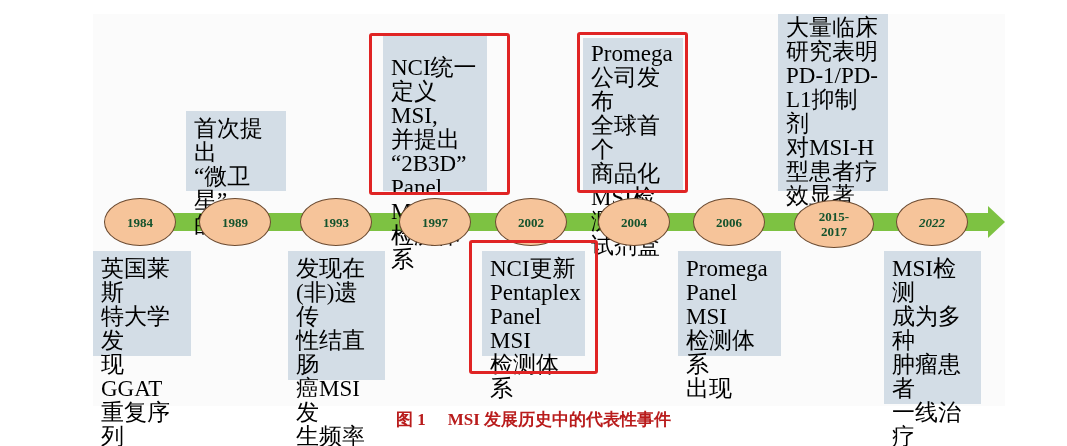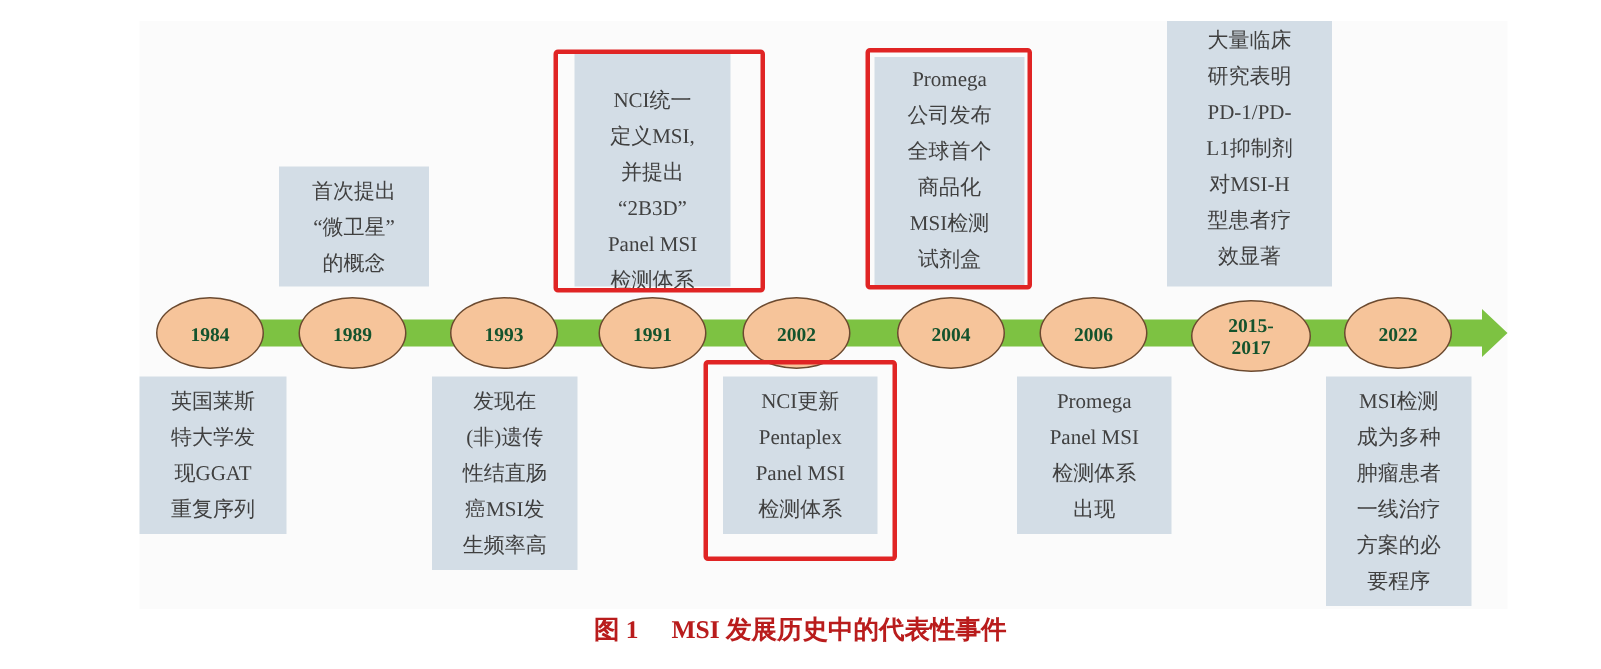--- a/index.html
+++ b/index.html
@@ -8,21 +8,21 @@
   .panel { position: absolute; left: 93px; top: 14px; width: 912px; height: 392px; background: #fbfbfb; }
   .bar { position: absolute; left: 140px; top: 213px; width: 850px; height: 18px; background: #7dc242; }
   .arrow { position: absolute; left: 988px; top: 206px; width: 0; height: 0;
            border-top: 16px solid transparent; border-bottom: 16px solid transparent;
            border-left: 17px solid #7dc242; }
   .node { position: absolute; width: 72px; height: 48px; border-radius: 50%;
           background: #f6c49a; border: 1.3px solid #6b4a30; box-sizing: border-box;
           display: flex; align-items: center; justify-content: center; text-align: center;
           font-weight: bold; font-size: 13px; color: #14532d; line-height: 15px; white-space: pre-line; }
   .box { position: absolute; background: #d3dde6; box-sizing: border-box; padding: 6px 8px;
-         font-size: 14px; line-height: 24px; color: #404040; white-space: pre-line; text-align: center; }
+         font-size: 23px; line-height: 24px; color: #000000; white-space: pre-line; }
   .hl { position: absolute; border: 3px solid #e02424; border-radius: 3px; box-sizing: border-box; }
   .caption { position: absolute; left: 0; width: 1067px; top: 408px; text-align: center;
              font-size: 17px; font-weight: bold; color: #b91c1c; }
   .caption .num { margin-right: 22px; }
 </style>
 </head>
 <body>
 
 <div class="panel"></div>
 
@@ -53,27 +53,27 @@
 研究表明
 PD-1/PD-
 L1抑制剂
 对MSI-H
 型患者疗
 效显著</div>
 
 <div class="node" style="left:104px; top:198px;">1984</div>
 <div class="node" style="left:199px; top:198px;">1989</div>
 <div class="node" style="left:300px; top:198px;">1993</div>
-<div class="node" style="left:399px; top:198px;">1991</div>
+<div class="node" style="left:399px; top:198px;">1997</div>
 <div class="node" style="left:495px; top:198px;">2002</div>
 <div class="node" style="left:598px; top:198px;">2004</div>
 <div class="node" style="left:693px; top:198px;">2006</div>
 <div class="node" style="left:794px; top:200px; width:80px;">2015-
 2017</div>
-<div class="node" style="left:896px; top:198px;">2022</div>
+<div class="node" style="left:896px; top:198px;font-style:italic;">2022</div>
 
 <div class="box" style="left:93px; top:251px; width:98px; height:105px;">英国莱斯
 特大学发
 现GGAT
 重复序列</div>
 
 <div class="box" style="left:288px; top:251px; width:97px; height:129px;">发现在
 (非)遗传
 性结直肠
 癌MSI发

